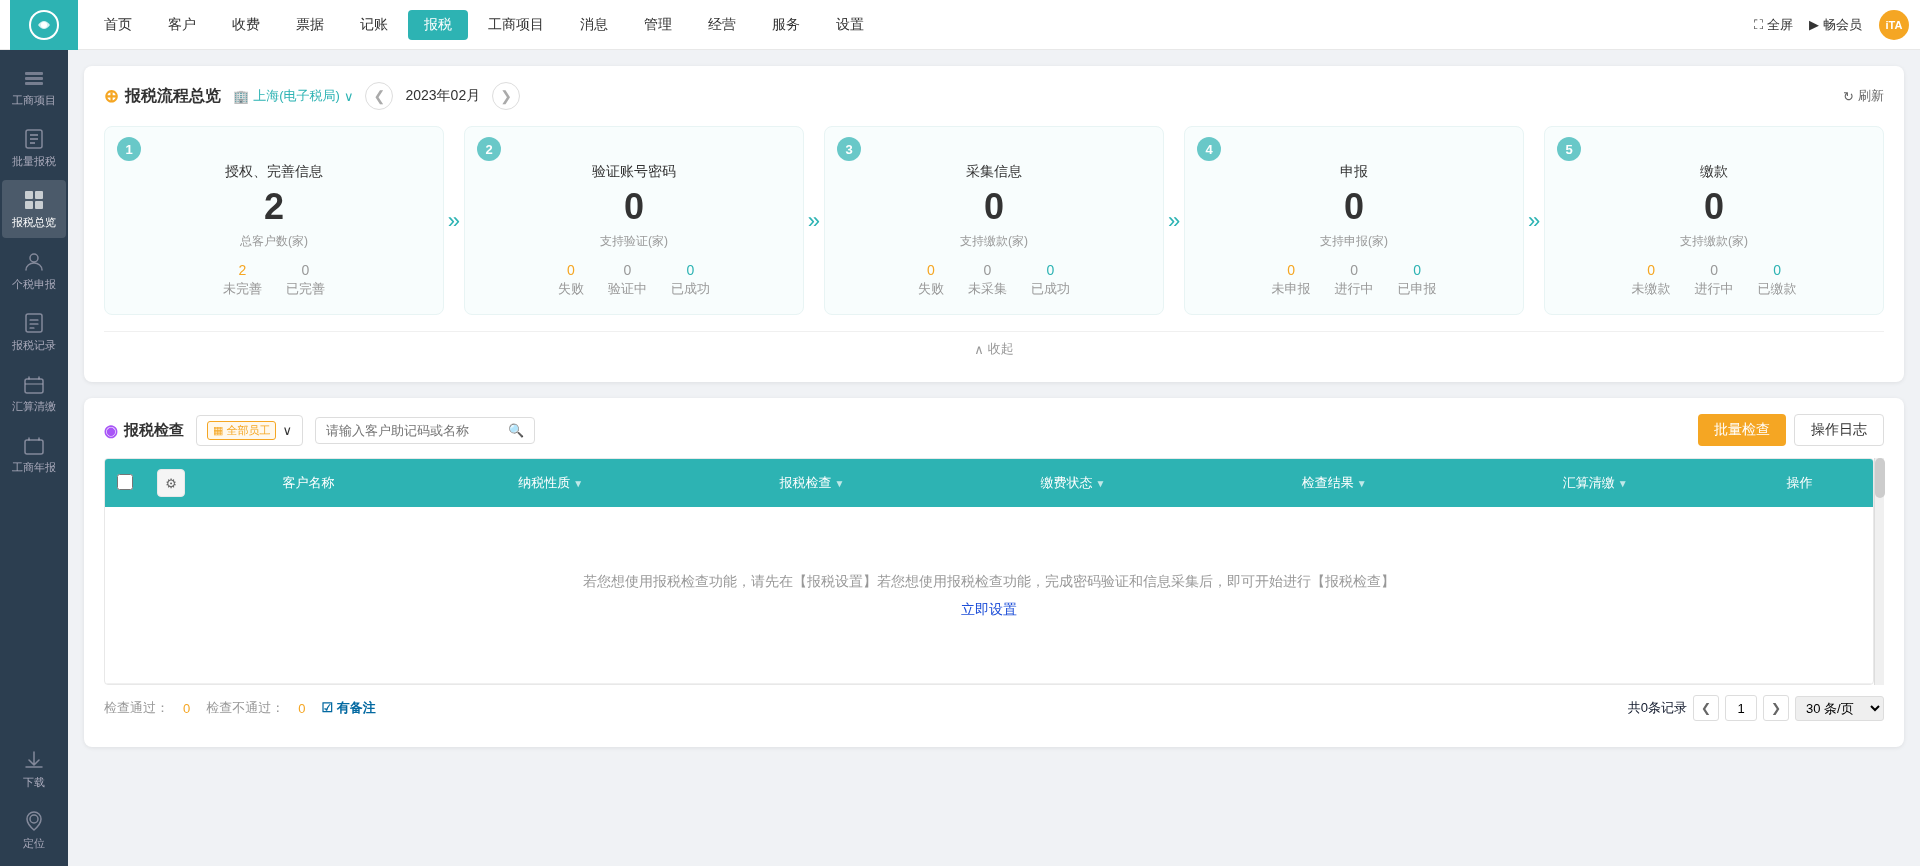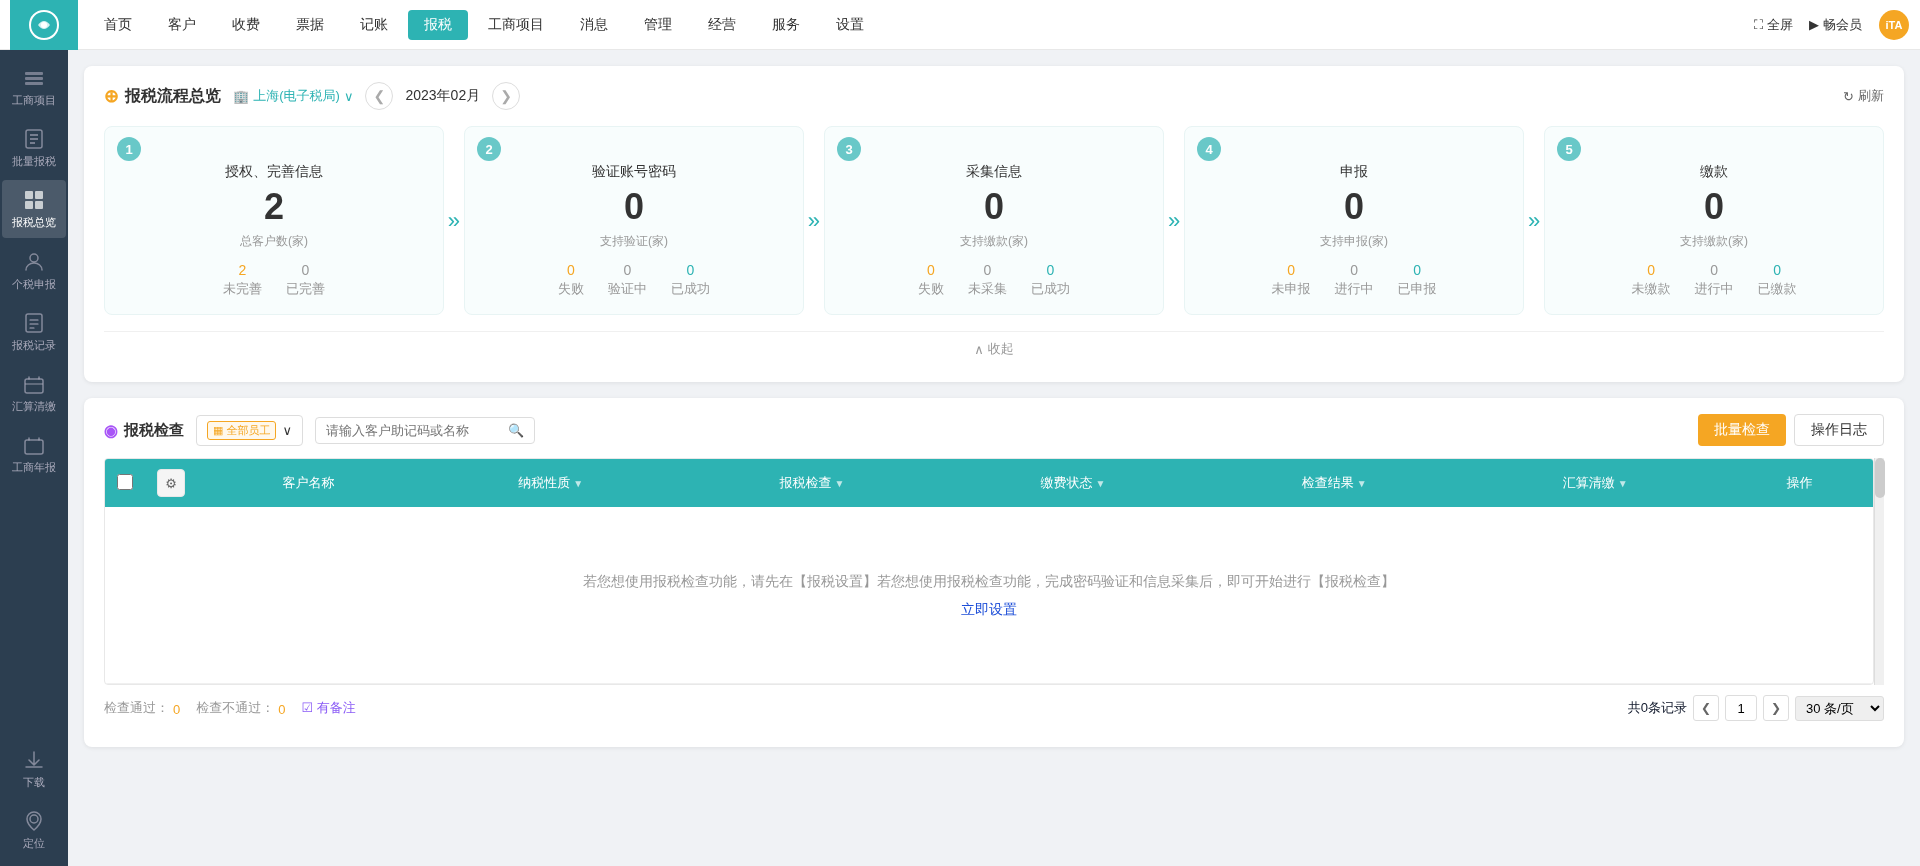--- a/index.html
+++ b/index.html
@@ -372,23 +372,23 @@
 
     
     .table-footer {
       display: flex;
       align-items: center;
       padding: 10px 0;
       font-size: 13px;
       color: #999;
       gap: 16px;
     }
-    .footer-stat { display: flex; align-items: flex-end; gap: 4px; }
+    .footer-stat { display: flex; align-items: center; gap: 14px; }
     .footer-link { color: #f5a623; cursor: pointer; }
-    .footer-note { color: #8b5cf6; display: flex; align-items: center; gap: 4px; }
+    .footer-note { color: #0369a1; display: flex; align-items: center; gap: 4px; font-weight: bold; }
     .pagination {
       margin-left: auto;
       display: flex;
       align-items: center;
       gap: 6px;
       font-size: 13px;
     }
     .page-info { color: #0f172a; }
     .page-btn {
       width: 26px;

